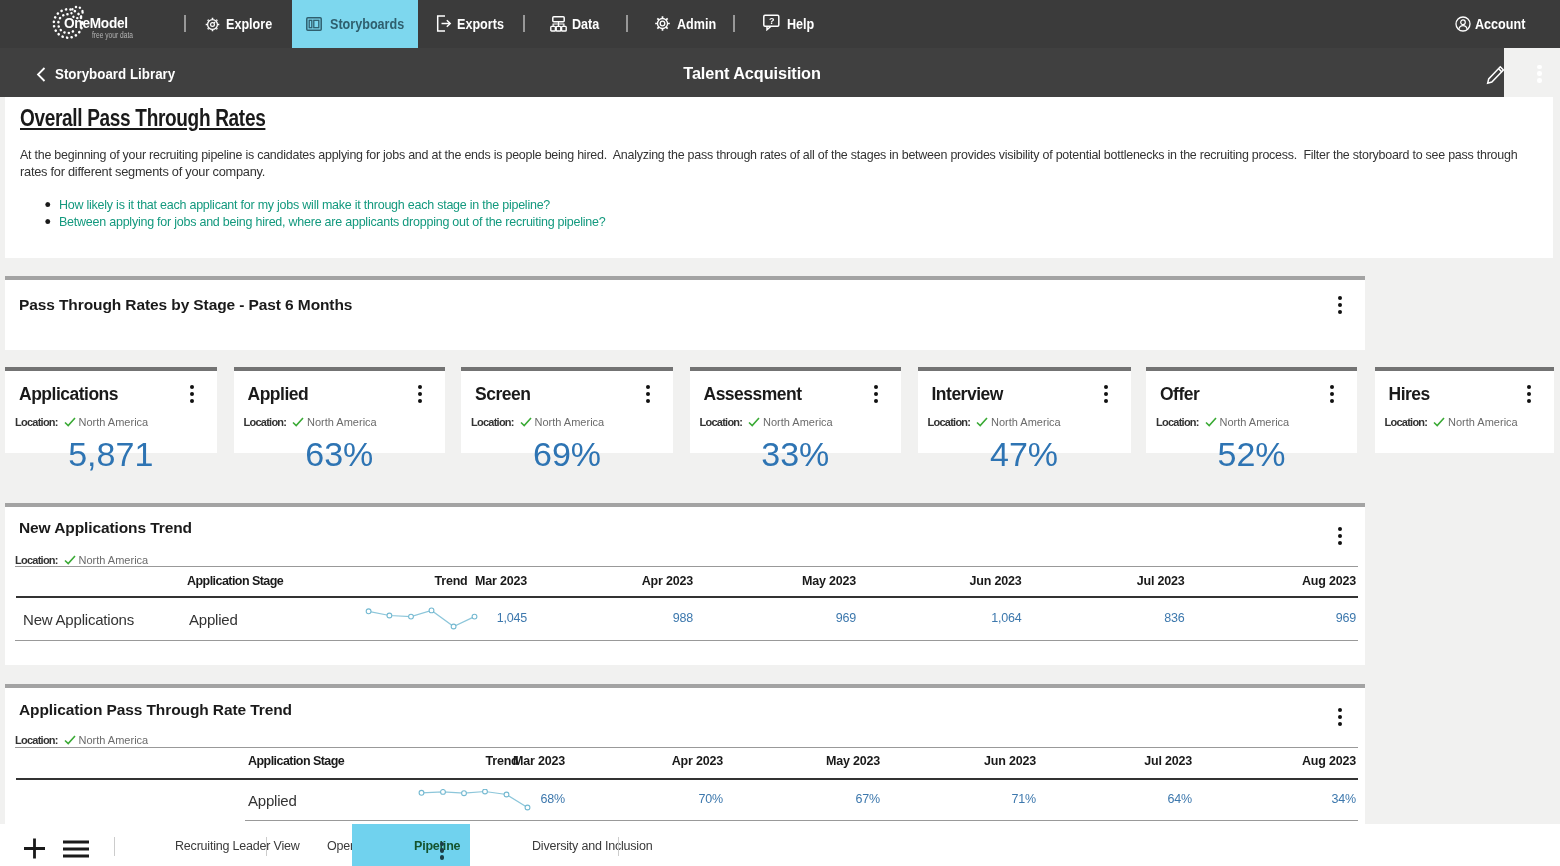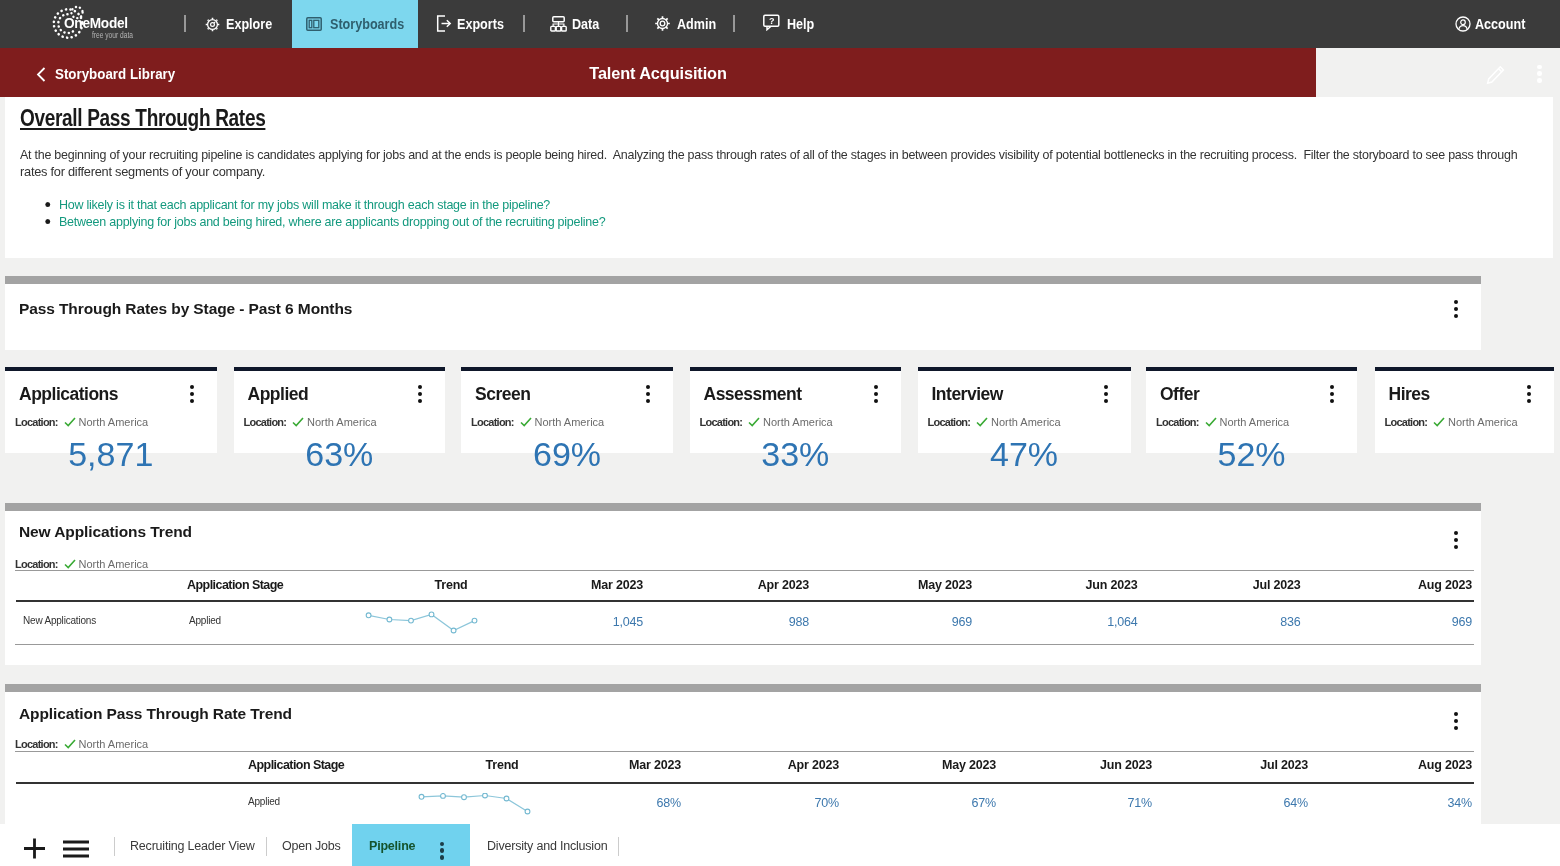--- a/index.html
+++ b/index.html
@@ -8,57 +8,57 @@
 .abs { position:absolute; }
 
 
 #nav { position:absolute; left:0; top:0; width:1560px; height:48px; background:#3b3b3b; }
 #nav .navtxt { position:absolute; top:0; height:48px; line-height:48px; color:#fff; font-size:15px; font-weight:bold; transform:scaleX(0.84); transform-origin:0 50%; }
 #nav .sep { position:absolute; top:15px; width:2px; height:17px; background:#989898; }
 #sb-tab { position:absolute; left:292px; top:0; width:126px; height:48px; background:#7dd7ee; }
 #sb-tab .navtxt { color:#2f5f6e; }
 
 
-#sub { position:absolute; left:0; top:48px; width:1316px; height:49px; background:#7f1d1d; color:#fff; }
+#sub { position:absolute; left:0; top:48px; width:1504px; height:49px; background:#404040; color:#fff; }
 
 
 #intro { position:absolute; left:5px; top:97px; width:1548px; height:161px; background:#fff; }
 h1.title { font-size:23px; color:#1a1a1a; font-weight:bold; text-decoration:underline; position:absolute; left:15px; top:8px; letter-spacing:-0.4px; transform:scaleX(0.828); transform-origin:0 0; white-space:nowrap; }
 #intro .pline { position:absolute; left:15px; transform-origin:0 0; font-size:12.8px; color:#333; white-space:nowrap; letter-spacing:-0.25px; }
 #intro ul { position:absolute; left:54px; top:100px; transform:scaleX(0.978); transform-origin:0 0; font-size:12.8px; color:#13997e; list-style:none; letter-spacing:-0.25px; }
 #intro ul li { position:relative; height:16.5px; white-space:nowrap; }
 #intro ul li::before { content:""; width:5px; height:5px; border-radius:50%; background:#1a1a1a; position:absolute; left:-14px; top:5px; }
 
 
-.card { position:absolute; left:5px; width:1476px; background:#fff; border-top:8px solid #a3a3a3;text-decoration:underline; }
+.card { position:absolute; left:5px; width:1360px; background:#fff; border-top:4px solid #a3a3a3;text-decoration:underline; }
 .card h2 { font-size:15.5px; font-weight:bold; color:#1a1a1a; position:absolute; left:14px; letter-spacing:-0.1px; }
 .kebab { position:absolute; width:5px; }
 .kebab i { display:block; width:4.4px; height:4.4px; border-radius:50%; background:#111; margin-bottom:2.6px; }
 
 
 .locrow { position:absolute; left:10px; font-size:11px; width:220px; }
 .locrow b { color:#333; font-weight:bold; letter-spacing:-0.75px;text-align:center; }
 .locrow .na { color:#6b6b6b; position:absolute; left:63.5px; top:0; white-space:nowrap; }
 .check { position:absolute; left:48.5px; top:1px; }
 
 
-.kpi { position:absolute; top:367px; height:86px; background:#fff; border-top:4px solid #0f172a; }
+.kpi { position:absolute; top:367px; height:86px; background:#fff; border-top:4px solid #737373; }
 .kpi h3 { position:absolute; left:14px; top:13px; font-size:17.5px; font-weight:bold; color:#1a1a1a; letter-spacing:-0.5px; }
 .kpi .num { position:absolute; left:0; right:0; top:64px; text-align:center; font-size:34px; color:#2e74b3; letter-spacing:0; }
 
 
 .thead { position:absolute; font-size:12.5px; font-weight:bold; color:#1a1a1a; letter-spacing:-0.2px; }
-.tcell { position:absolute; font-size:10px; color:#333; letter-spacing:-0.2px; }
+.tcell { position:absolute; font-size:15px; color:#333; letter-spacing:-0.2px; }
 .tnum { position:absolute; font-size:12.5px; color:#3d78ad; text-align:right; letter-spacing:-0.2px; }
 .hline { position:absolute; background:#333; height:2px; }
 .rline { position:absolute; background:#999; height:1px; }
 
 
 #toolbar { position:absolute; left:0; top:824px; width:1560px; height:42px; background:#fff; }
-#toolbar .tab { position:absolute; top:0; height:42px; line-height:45px; font-size:12.5px; color:#3a3a3a; letter-spacing:-0.2px; }
+#toolbar .tab { position:absolute; top:0; height:42px; line-height:45px; font-size:12.5px; color:#3a3a3a; letter-spacing:-0.2px;margin-left:45px; }
 #toolbar .vsep { position:absolute; top:13px; width:1px; height:19px; background:#ccc; }
 #pipeline { position:absolute; left:352px; top:0; width:118px; height:42px; background:#70d2ee; }
 </style>
 </head>
 <body>
 
 <div id="nav">
   <svg class="abs" style="left:50px;top:4px" width="40" height="40" viewBox="0 0 40 40">
     <g fill="none" stroke="#fff" stroke-linecap="round">
       <circle cx="18" cy="19.5" r="14.2" stroke-width="2.6" stroke-dasharray="0.1 4.5"></circle>

